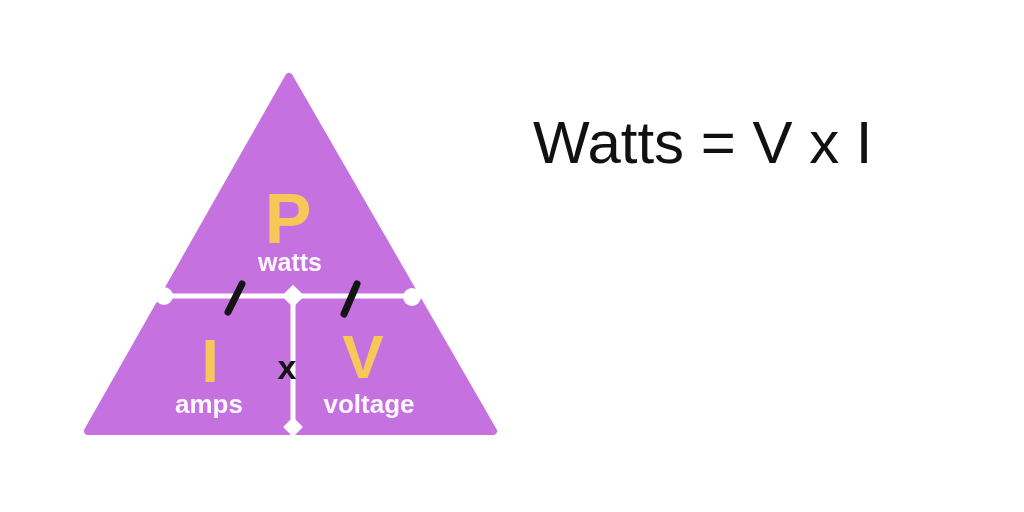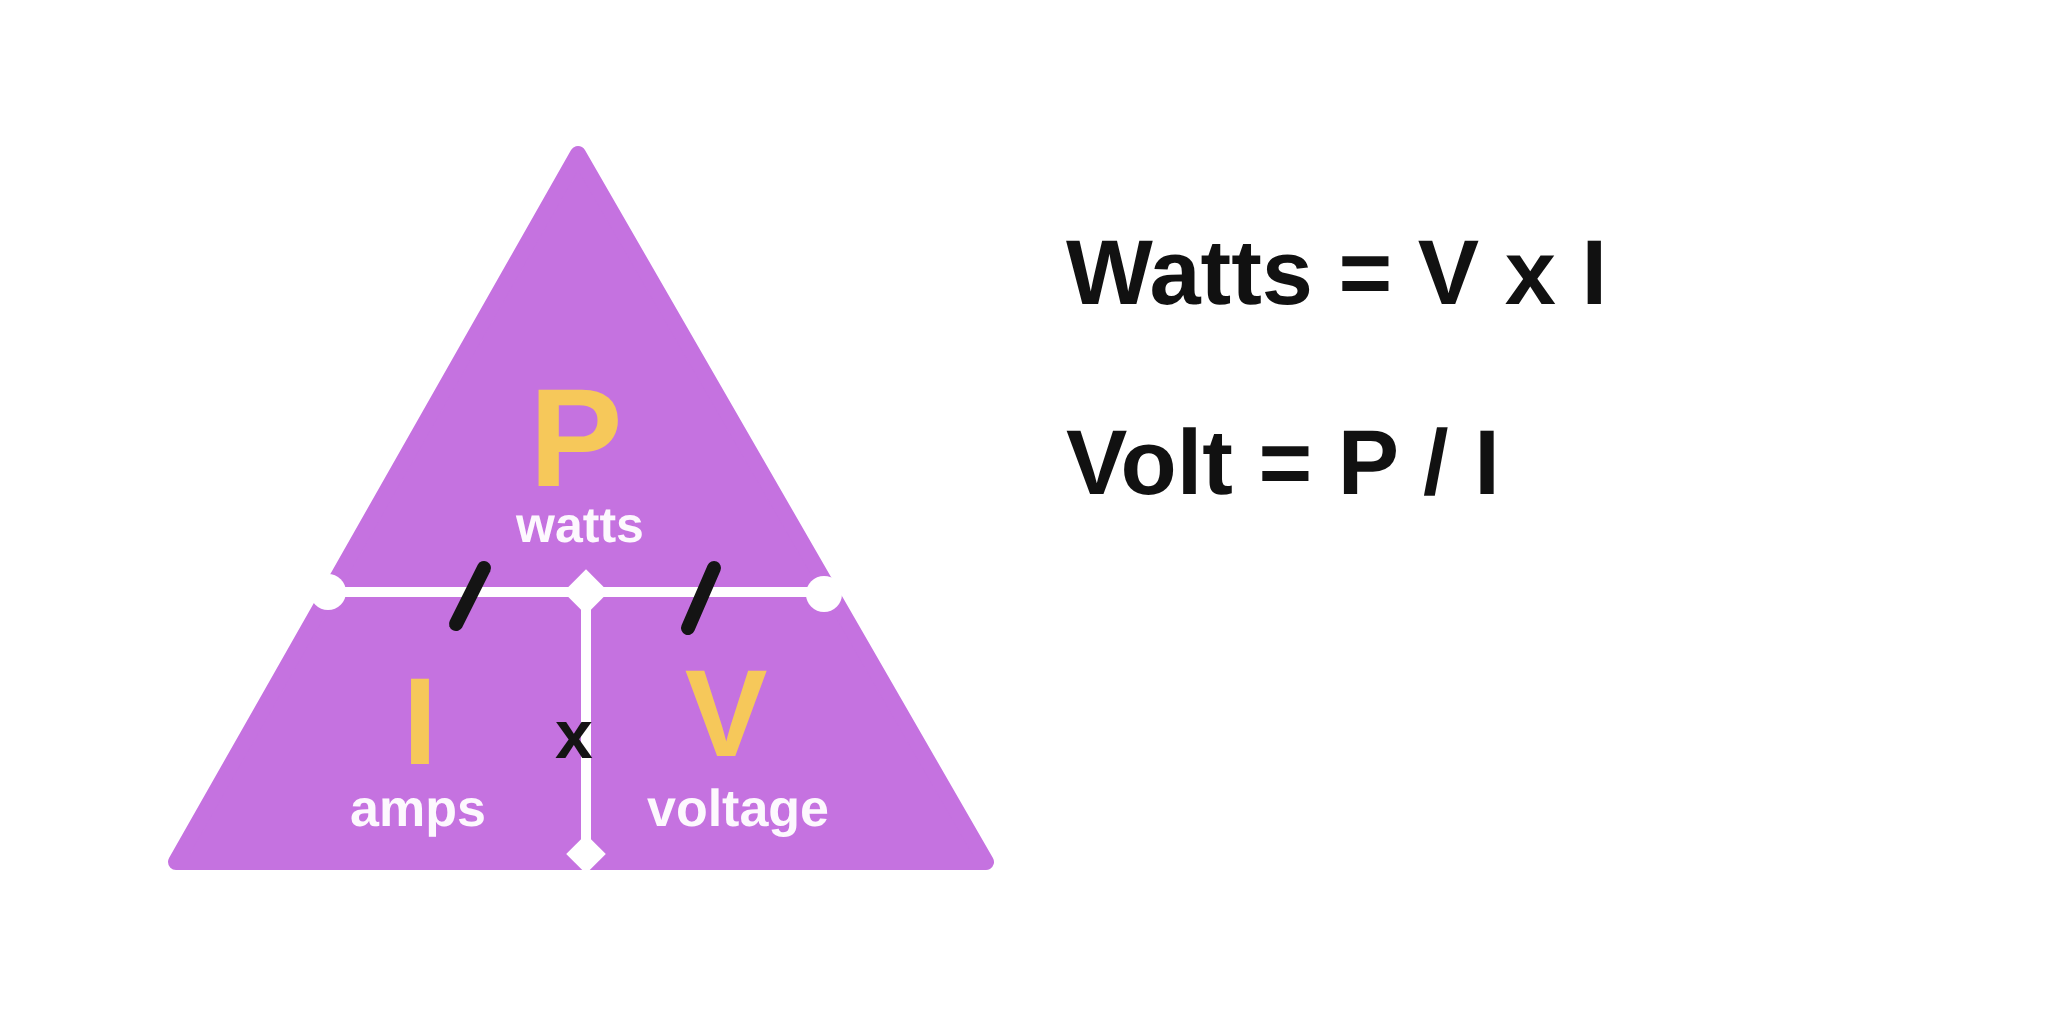--- a/index.html
+++ b/index.html
@@ -25,22 +25,22 @@
   .formulas {
     position: absolute;
     left: 533px;
     top: 0;
     width: 480px;
     height: 512px;
   }
   .formula-line {
     position: absolute;
     left: 0;
-    font-weight: 700;
-    font-size: 46px;
+    font-weight: 400;
+    font-size: 60px;
     line-height: 1;
     color: #111111;
     white-space: nowrap;
     letter-spacing: 0px;
   }
   .formula-watts { top: 113px; }
   .formula-volt  { top: 208px; }
   .formula-amps  { top: 304px; }
 
   .svg-symbol {
@@ -76,16 +76,15 @@
     <text class="svg-symbol" x="209" y="413" font-size="26" text-anchor="middle" fill="#fdf8fe">amps</text>
 
     <text class="svg-symbol" x="363" y="378" font-size="62" text-anchor="middle" fill="#f6c85a">V</text>
     <text class="svg-symbol" x="369" y="413" font-size="26" text-anchor="middle" fill="#fdf8fe">voltage</text>
 
     <text class="svg-symbol" x="287" y="379" font-size="34" text-anchor="middle" fill="#141414">x</text>
   </svg>
 
   <div class="formulas">
     <div class="formula-line formula-watts">Watts = V x I</div>
-    <div class="formula-line formula-volt">Volt = P / I</div>
   </div>
 
 </div>
 
 </body></html>

